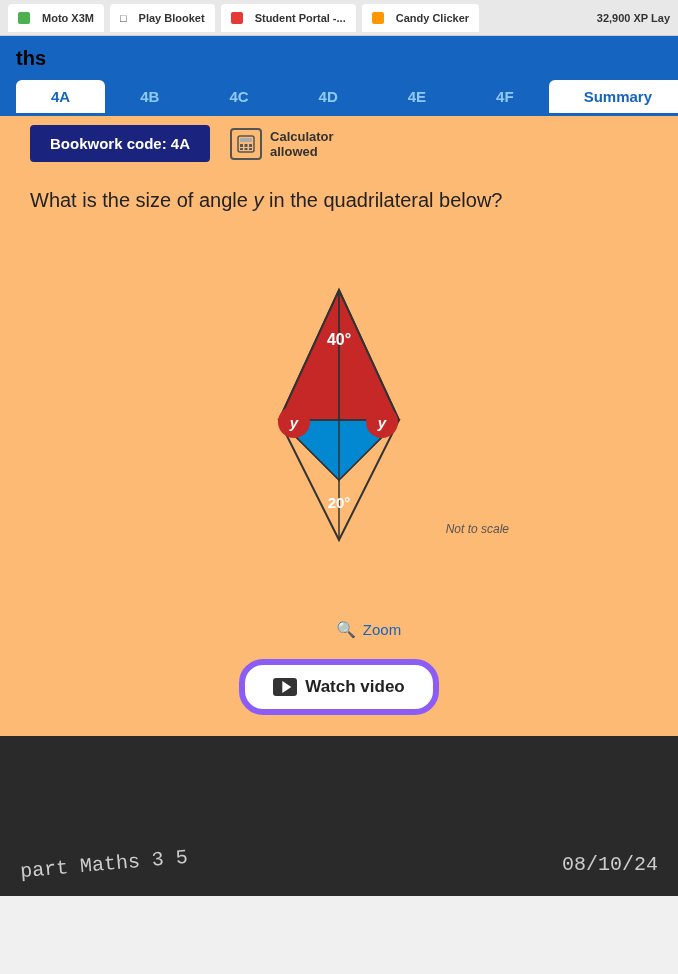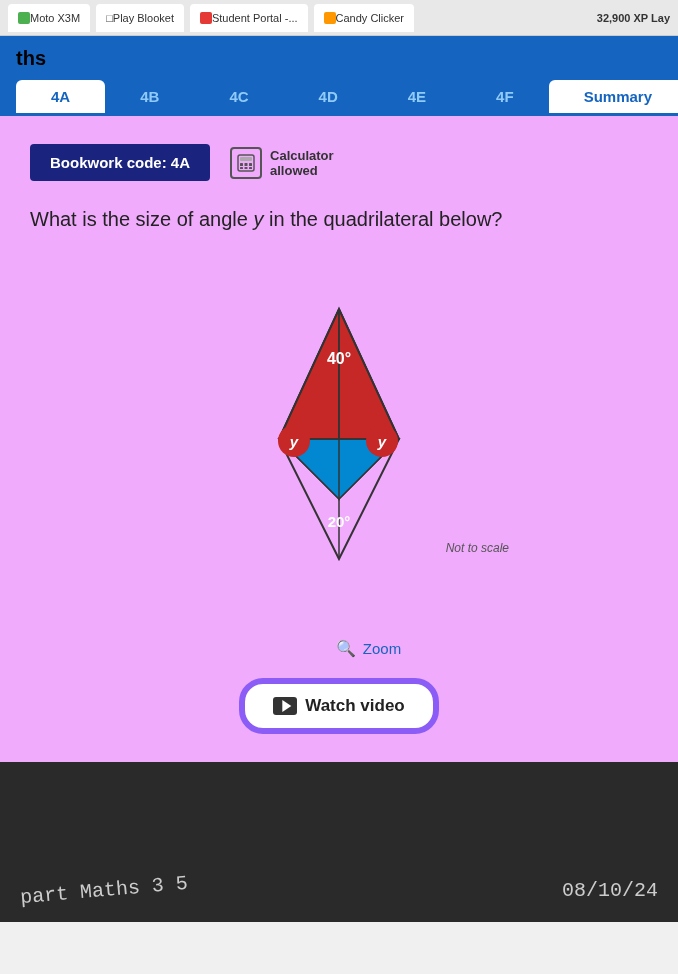--- a/index.html
+++ b/index.html
@@ -23,22 +23,23 @@
       border-bottom: 1px solid #ccc;
     }
     .tab-item {
       display: flex;
       align-items: center;
       background: #fff;
       border-radius: 4px 4px 0 0;
       padding: 4px 10px;
       font-size: 11px;
       color: #333;
-      gap: 0;
+      gap: 12px;
       height: 28px;
+      font-weight: bold;
     }
     .tab-item .tab-icon {
       width: 12px;
       height: 12px;
       border-radius: 2px;
       display: inline-block;
     }
     .tab-item.moto .tab-icon { background: #4caf50; }
     .tab-item.student .tab-icon { background: #e53935; }
     .tab-item.candy .tab-icon { background: #ff9800; }
@@ -85,22 +86,22 @@
       color: #1565c0;
     }
     .tab-nav-item.summary {
       background: #fff;
       color: #1565c0;
       margin-left: auto;
     }
 
     
     .content-area {
-      background: #f0abfc;
-      padding: 28px 30px;
+      background: #fdba74;
+      padding: 9px 30px;
       min-height: 620px;
     }
 
     
     .bookwork-bar {
       display: flex;
       align-items: center;
       gap: 20px;
       margin-bottom: 24px;
     }

